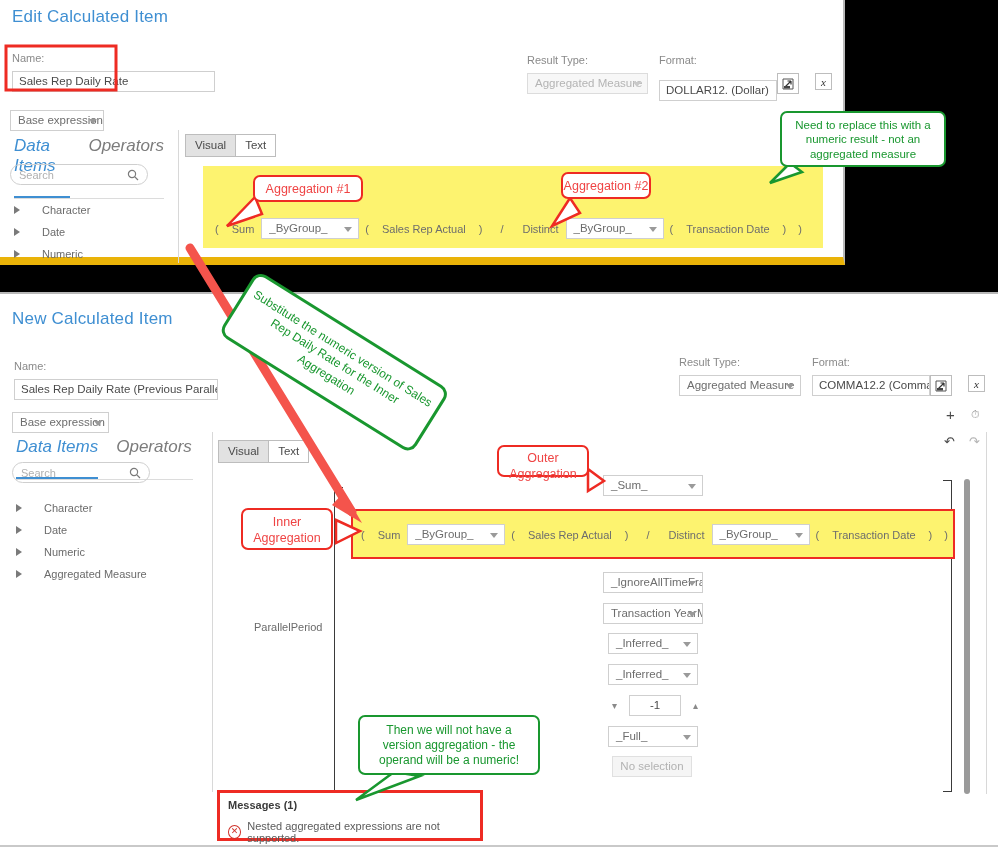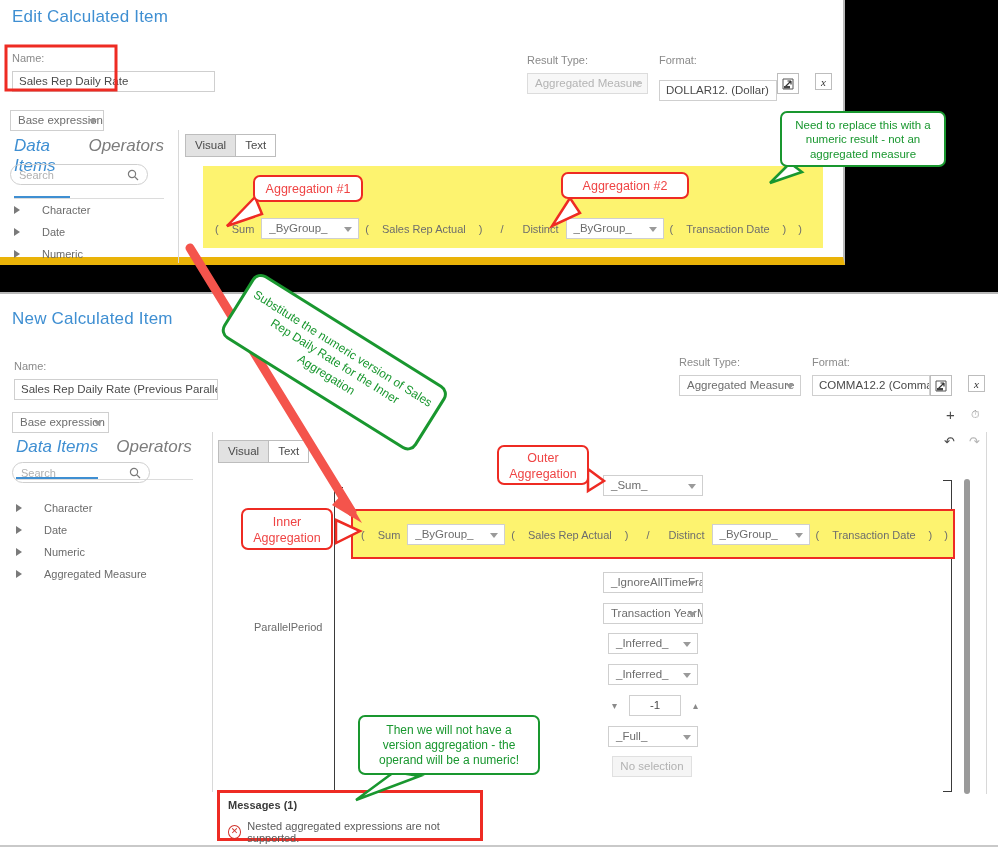--- a/index.html
+++ b/index.html
@@ -301,34 +301,34 @@
 
   <path d="M336,520 L360,531 L336,543 Z" fill="#fff" stroke="#ee2b23" stroke-width="2.5"></path>
 
   <path d="M394,772 L356,800 L420,776 Z" fill="#fff" stroke="#19972f" stroke-width="2.5"></path>
 </svg>
 
 <div class="callout red" style="left:253px;top:175px;width:110px;height:27px;padding-top:5px;font-size:12.5px;">
   <span>Aggregation #1</span>
 </div>
 
-<div class="callout red" style="left:561px;top:172px;width:128px;height:27px;padding-top:5px;font-size:12.5px;">
+<div class="callout red" style="left:561px;top:172px;width:90px;height:27px;padding-top:5px;font-size:12.5px;">
   <span>Aggregation #2</span>
 </div>
 
 <div class="callout green" style="left:780px;top:111px;width:166px;height:56px;padding:5px 6px 0 6px;font-size:11.5px;">
   <span>Need to replace this with a numeric result - not an aggregated measure</span>
 </div>
 
 <div style="position:absolute;left:258px;top:272px;width:225px;height:72px;transform:rotate(32deg);transform-origin:0 0;
             display:flex;align-items:center;justify-content:center;color:#19972f;font-size:12px;text-align:center;line-height:1.3;padding:0 8px;box-sizing:border-box;">
   <span>Substitute the numeric version of Sales Rep Daily Rate for the Inner Aggregation</span>
 </div>
 
-<div class="callout red" style="left:497px;top:445px;width:92px;height:40px;padding-top:4px;font-size:12.5px;">
+<div class="callout red" style="left:497px;top:445px;width:92px;height:32px;padding-top:4px;font-size:12.5px;">
   <span>Outer Aggregation</span>
 </div>
 
 <div class="callout red" style="left:241px;top:508px;width:92px;height:42px;padding-top:5px;font-size:12.5px;">
   <span>Inner Aggregation</span>
 </div>
 
 <div class="callout green" style="left:358px;top:715px;width:182px;height:60px;padding:6px 8px 0 8px;font-size:12px;">
   <span>Then we will not have a version aggregation - the operand will be a numeric!</span>
 </div>

